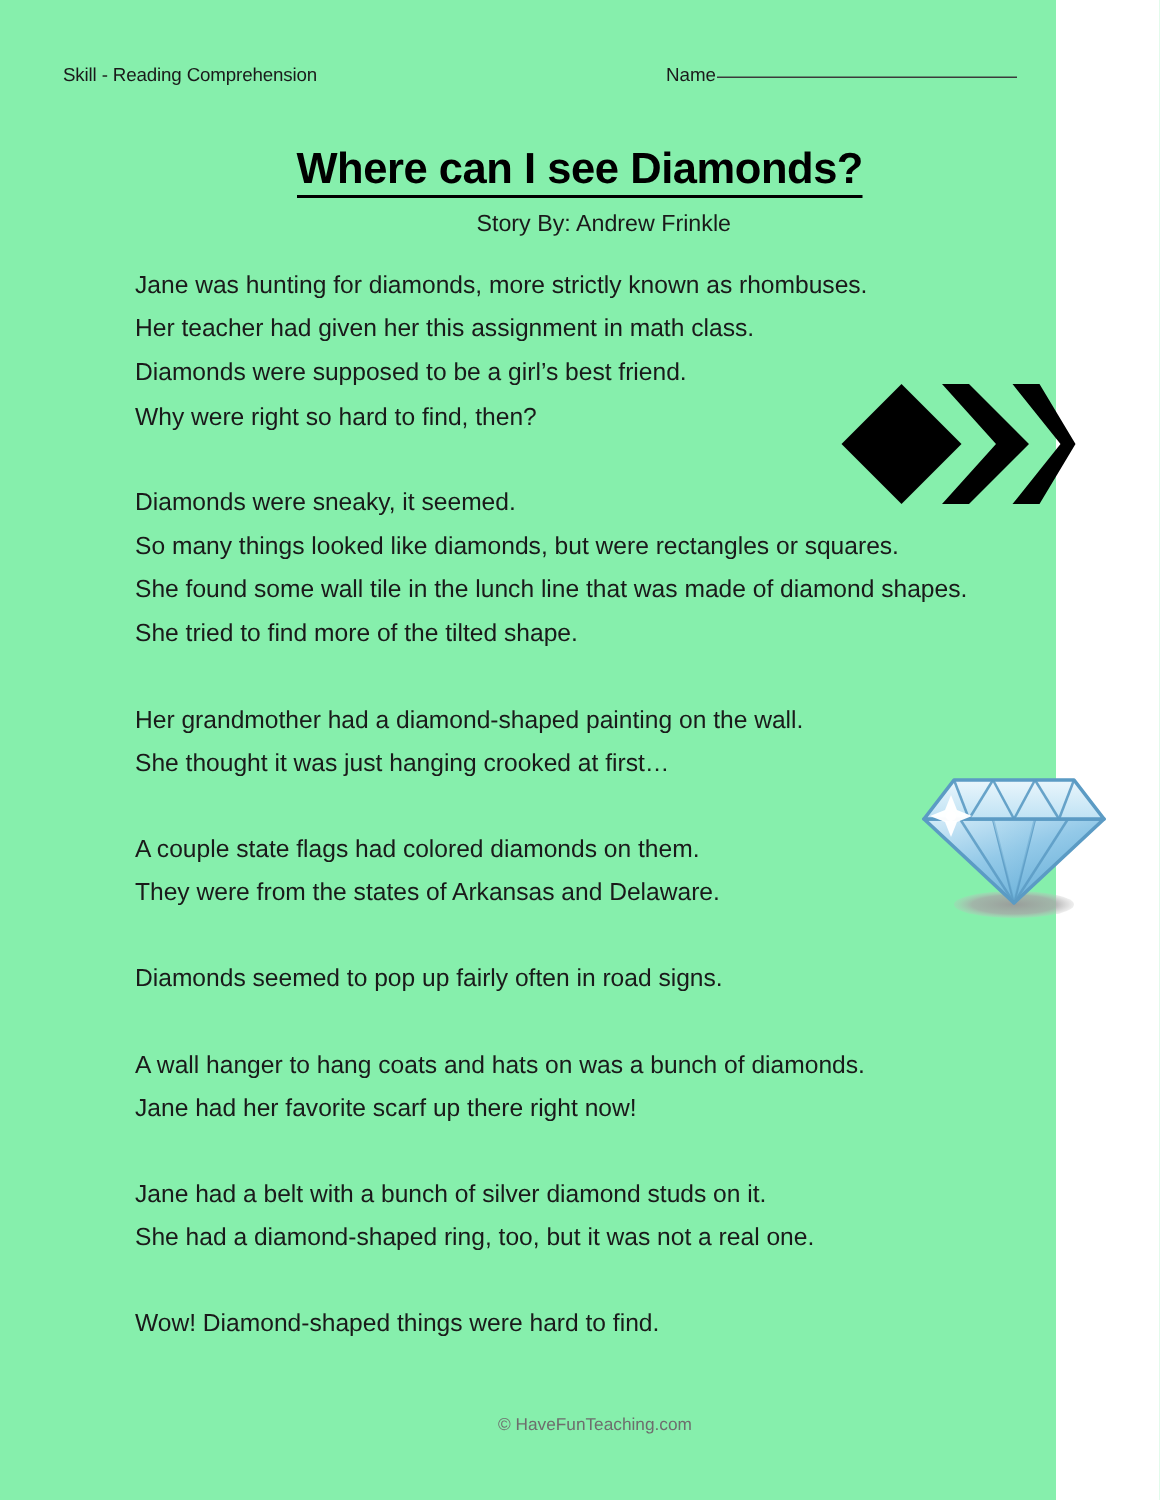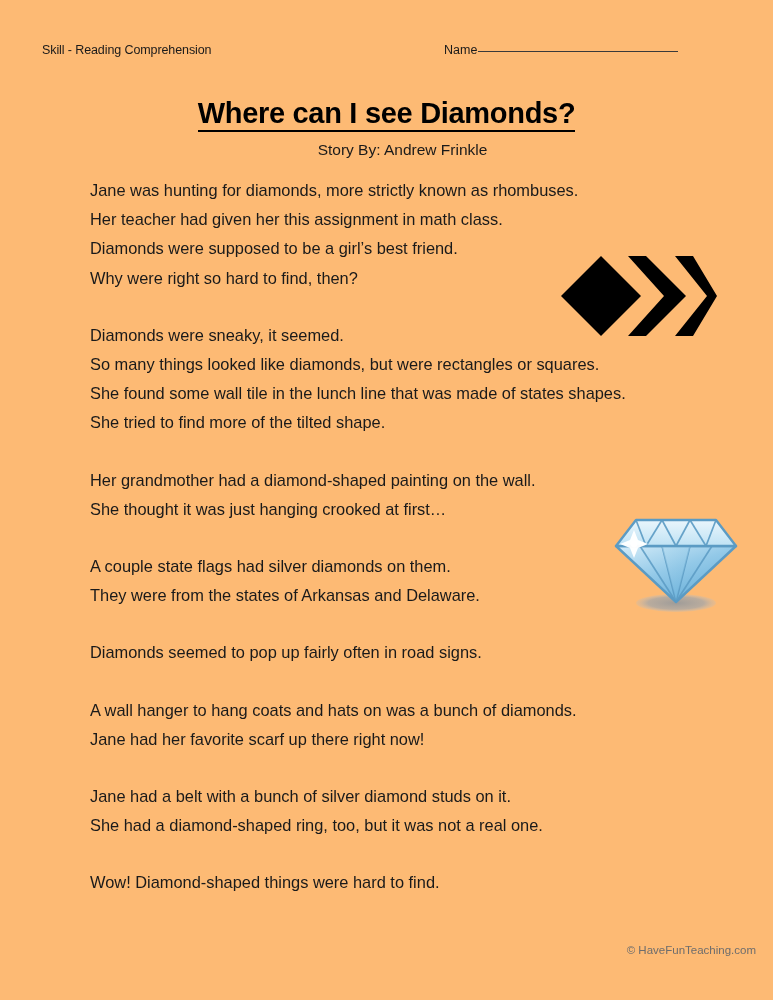--- a/index.html
+++ b/index.html
@@ -12,23 +12,23 @@
     height: 1000px;
     position: relative;
     font-family: "Liberation Sans", sans-serif;
     color: #1a1a1a;
     overflow: hidden;
   }
 
   .page {
     position: absolute;
     inset: 0;
-    width: 773px;
+    width: 704px;
     height: 1000px;
-    background: #fdba74;
+    background: #86efac;
   }
 
   
   .header {
     position: absolute;
     top: 43px;
     left: 42px;
     right: 42px;
     height: 22px;
   }
@@ -124,21 +124,21 @@
     width: 132px;
     height: 108px;
   }
 
   
   .footer {
     position: absolute;
     top: 940px;
     left: 0;
     width: 773px;
-    text-align: right;
+    text-align: left;
     padding-right: 17px;
     box-sizing: border-box;
   }
   .copyright {
     display: inline-block;
     font-size: 11.5px;
     color: #6d6d6d;
     margin-left: 332px;
   }
 </style>
@@ -165,31 +165,31 @@
     <div class="stanza">
       <div class="story-line">Jane was hunting for diamonds, more strictly known as rhombuses.</div>
       <div class="story-line">Her teacher had given her this assignment in math class.</div>
       <div class="story-line">Diamonds were supposed to be a girl’s best friend.</div>
       <div class="story-line">Why were right so hard to find, then?</div>
     </div>
 
     <div class="stanza">
       <div class="story-line">Diamonds were sneaky, it seemed.</div>
       <div class="story-line">So many things looked like diamonds, but were rectangles or squares.</div>
-      <div class="story-line">She found some wall tile in the lunch line that was made of states shapes.</div>
+      <div class="story-line">She found some wall tile in the lunch line that was made of diamond shapes.</div>
       <div class="story-line">She tried to find more of the tilted shape.</div>
     </div>
 
     <div class="stanza">
       <div class="story-line">Her grandmother had a diamond-shaped painting on the wall.</div>
       <div class="story-line">She thought it was just hanging crooked at first…</div>
     </div>
 
     <div class="stanza">
-      <div class="story-line">A couple state flags had silver diamonds on them.</div>
+      <div class="story-line">A couple state flags had colored diamonds on them.</div>
       <div class="story-line">They were from the states of Arkansas and Delaware.</div>
     </div>
 
     <div class="stanza">
       <div class="story-line">Diamonds seemed to pop up fairly often in road signs.</div>
     </div>
 
     <div class="stanza">
       <div class="story-line">A wall hanger to hang coats and hats on was a bunch of diamonds.</div>
       <div class="story-line">Jane had her favorite scarf up there right now!</div>

